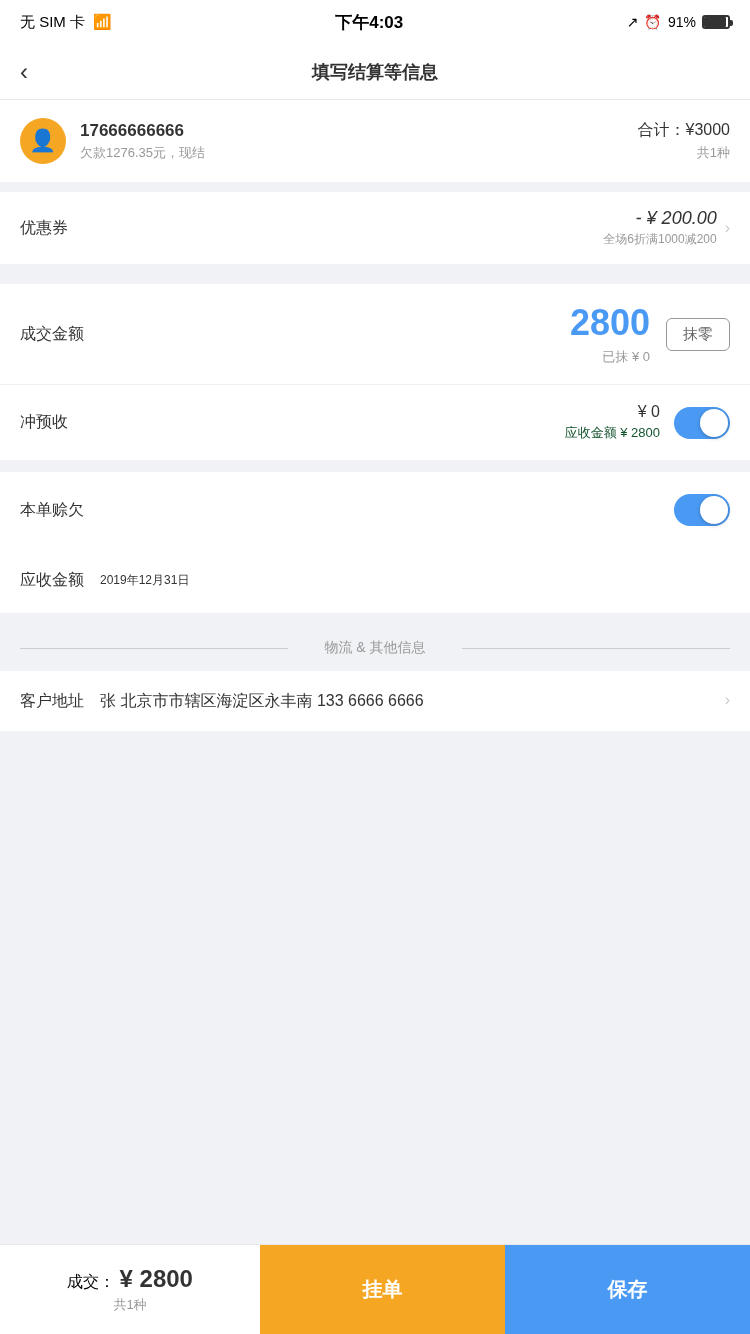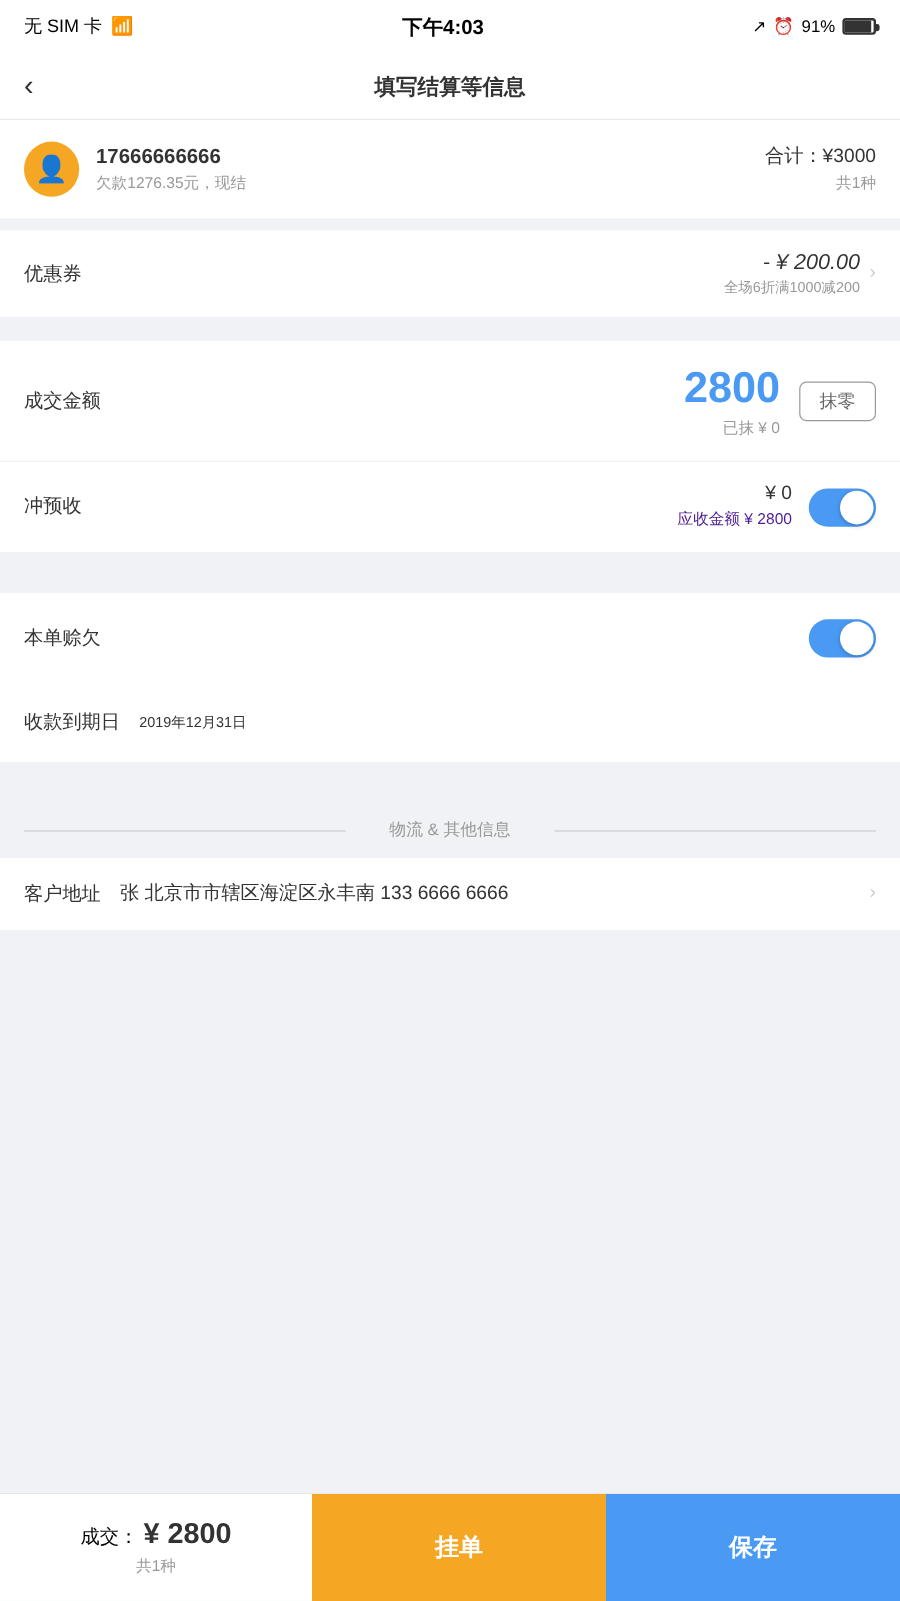--- a/index.html
+++ b/index.html
@@ -126,21 +126,21 @@
       margin-top: 2px;
     }
     .chevron { font-size: 16px; color: #ccc; }
 
     
     .section-gap { height: 10px; background: #f0f2f5; }
 
     
     .form-section {
       background: #fff;
-      margin-bottom: 24px;
+      margin-bottom: 2px;
     }
     .form-row {
       padding: 18px 20px;
       display: flex;
       align-items: center;
       justify-content: space-between;
       border-bottom: 1px solid #f0f0f0;
     }
     .form-row:last-child { border-bottom: none; }
     .form-label { font-size: 16px; color: #333; }
@@ -171,21 +171,21 @@
       margin-top: 4px;
     }
 
     .advance-right {
       display: flex;
       align-items: center;
       gap: 14px;
     }
     .advance-values { text-align: right; }
     .advance-values .main { font-size: 16px; color: #333; }
-    .advance-values .sub { font-size: 13px; color: #4c1d95; margin-top: 3px; }
+    .advance-values .sub { font-size: 13px; color: #14532d; margin-top: 3px; }
 
     
     .toggle {
       width: 56px;
       height: 32px;
       border-radius: 16px;
       background: #4a9af4;
       position: relative;
       cursor: pointer;
       flex-shrink: 0;
@@ -384,21 +384,21 @@
 
   <div class="form-section">
     <div class="debt-row">
       <div class="debt-label">本单赊欠</div>
       <div class="toggle">
         <div class="toggle-knob"></div>
       </div>
     </div>
 
     <div class="due-date-row">
-      <div class="due-date-label">收款到期日</div>
+      <div class="due-date-label">应收金额</div>
       <div class="due-date-value">2019年12月31日</div>
     </div>
   </div>
 
   <div class="section-gap"></div>
 
   <div class="section-divider">
     <div class="divider-line"></div>
     <span class="divider-text">物流 &amp; 其他信息</span>
     <div class="divider-line"></div>

